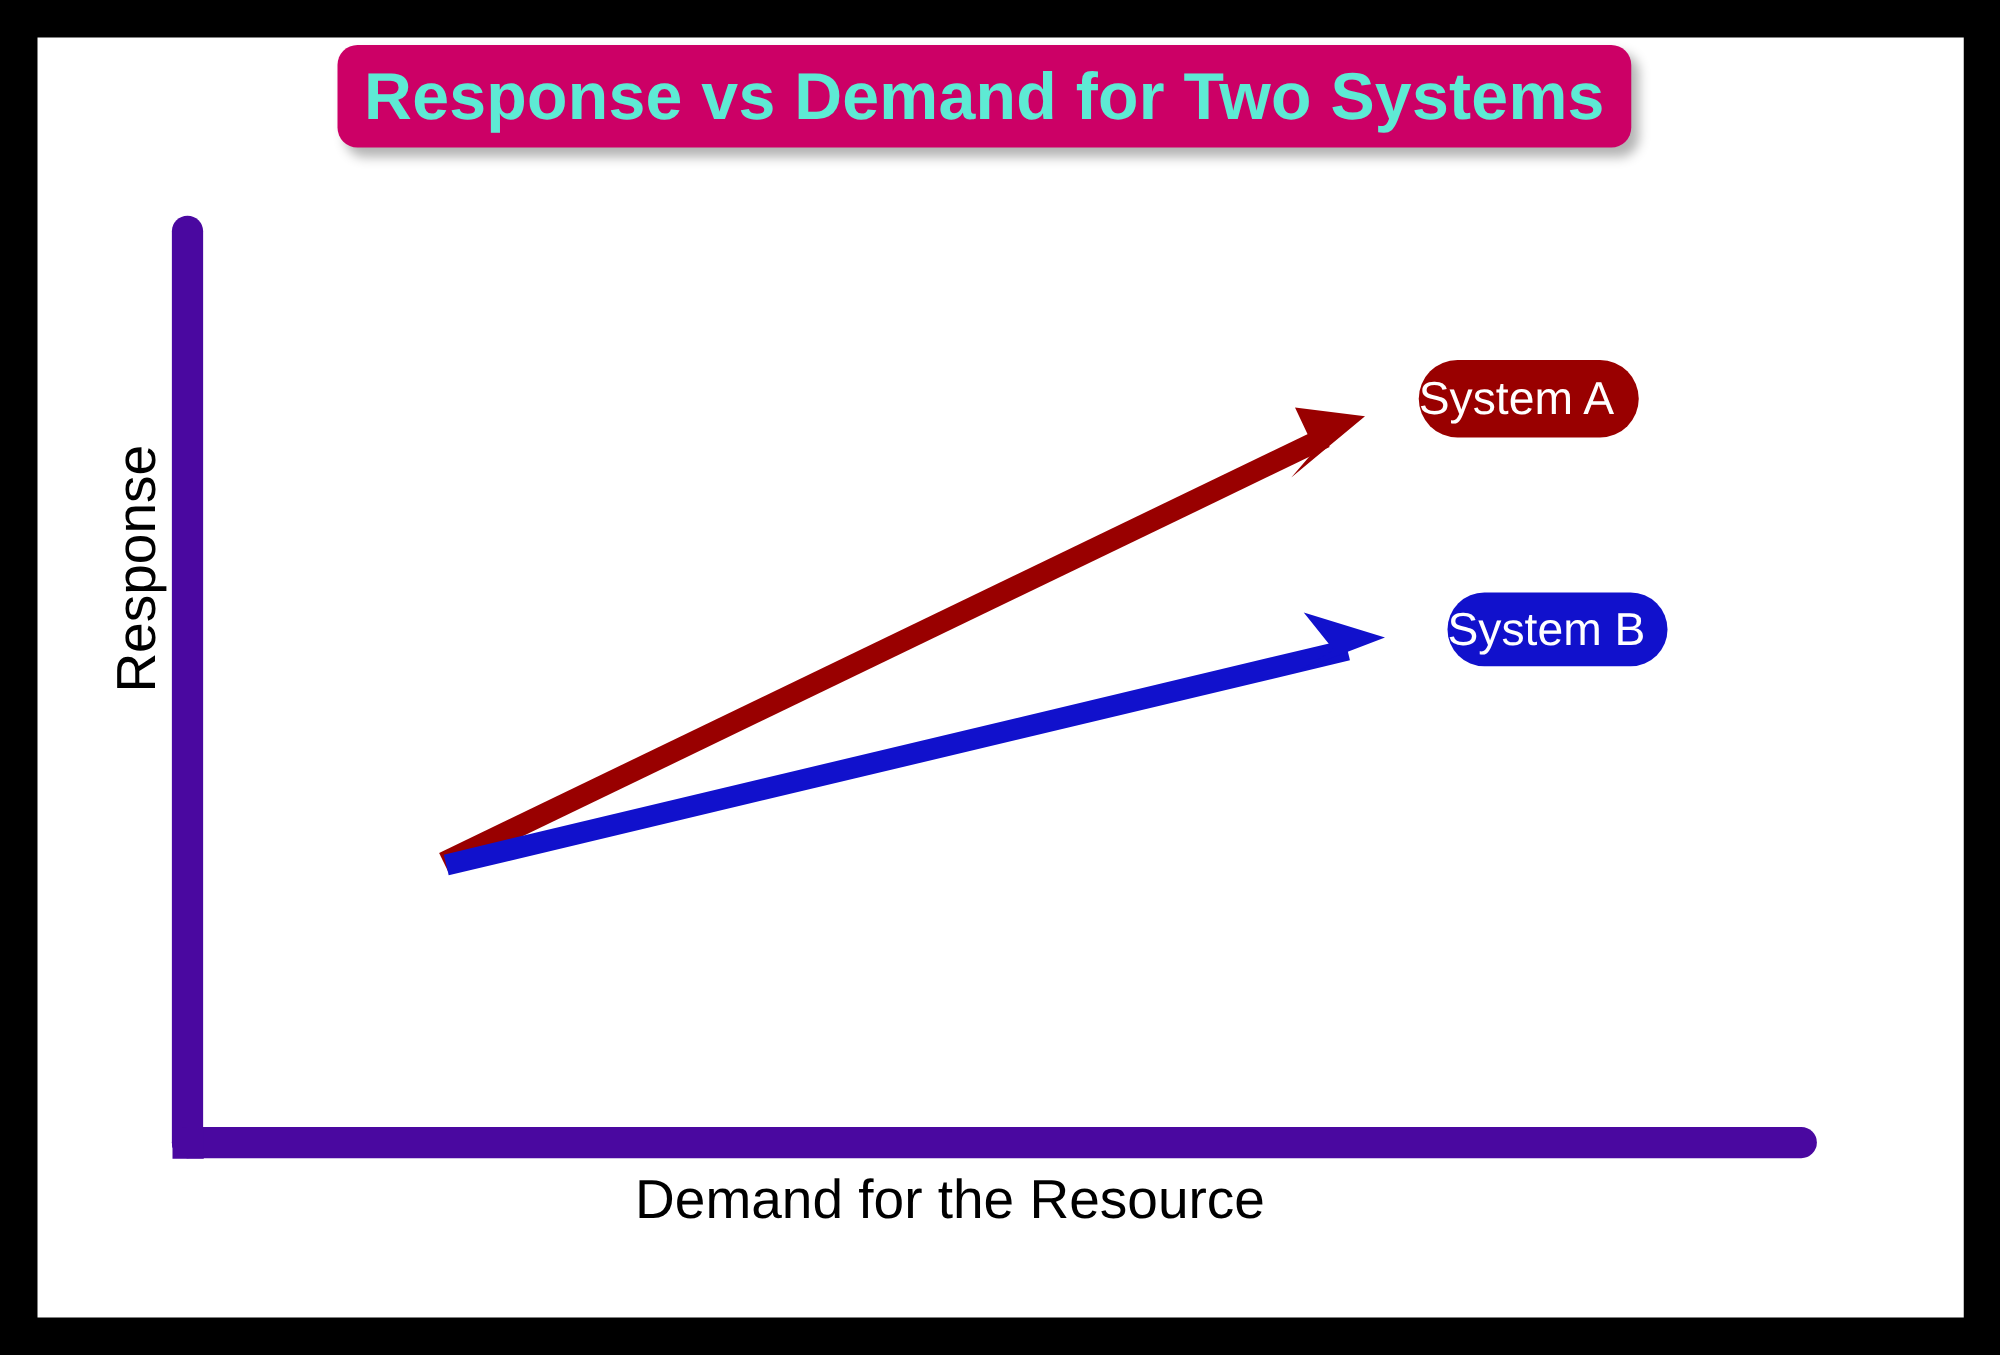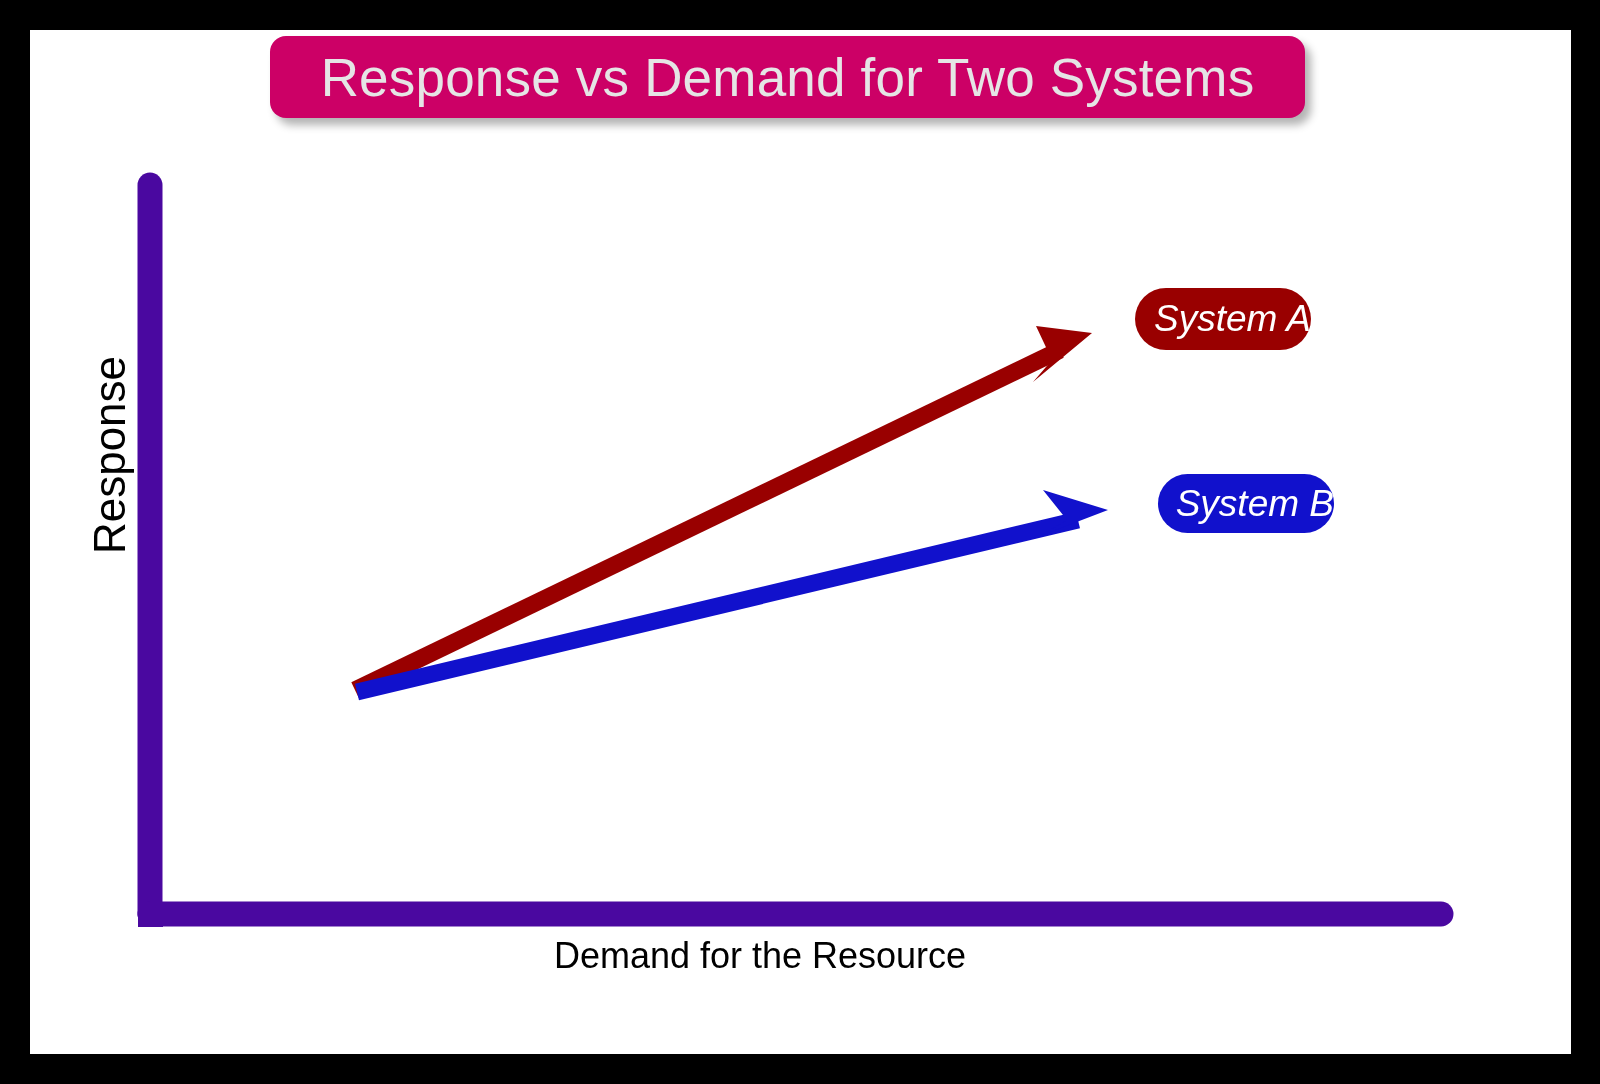--- a/index.html
+++ b/index.html
@@ -40,26 +40,26 @@
     width: 1035px;
     height: 82px;
     background: #CC0066;
     border-radius: 16px;
     box-shadow: 6px 7px 9px rgba(0,0,0,0.30);
     display: flex;
     align-items: center;
     justify-content: center;
   }
   #title-text {
-    color: #e5e5e5;
+    color: #5eead4;
     font-size: 53px;
     line-height: 1;
     letter-spacing: 0.2px;
     white-space: nowrap;
-    font-weight: normal;
+    font-weight: bold;
   }
 
   
   #axis-layer {
     position: absolute;
     left: 0; top: 0;
     width: 1541px;
     height: 1024px;
     pointer-events: none;
   }
@@ -76,36 +76,35 @@
     font-size: 44px;
     color: #000000;
     white-space: nowrap;
   }
   #x-axis-label {
     position: absolute;
     left: 140px;
     top: 905px;
     width: 1180px;
     text-align: center;
-    font-size: 36px;
+    font-size: 44px;
     color: #000000;
     white-space: nowrap;
   }
 
   
   .series-pill {
     position: absolute;
     display: flex;
     align-items: center;
-    justify-content: flex-end;
+    justify-content: flex-start;
     border-radius: 999px;
     color: #ffffff;
     font-size: 37px;
     white-space: nowrap;
-    font-style: italic;
   }
   #pill-system-a {
     left: 1105px;
     top: 258px;
     width: 176px;
     height: 62px;
     background: #990000;
   }
   #pill-system-b {
     left: 1128px;

